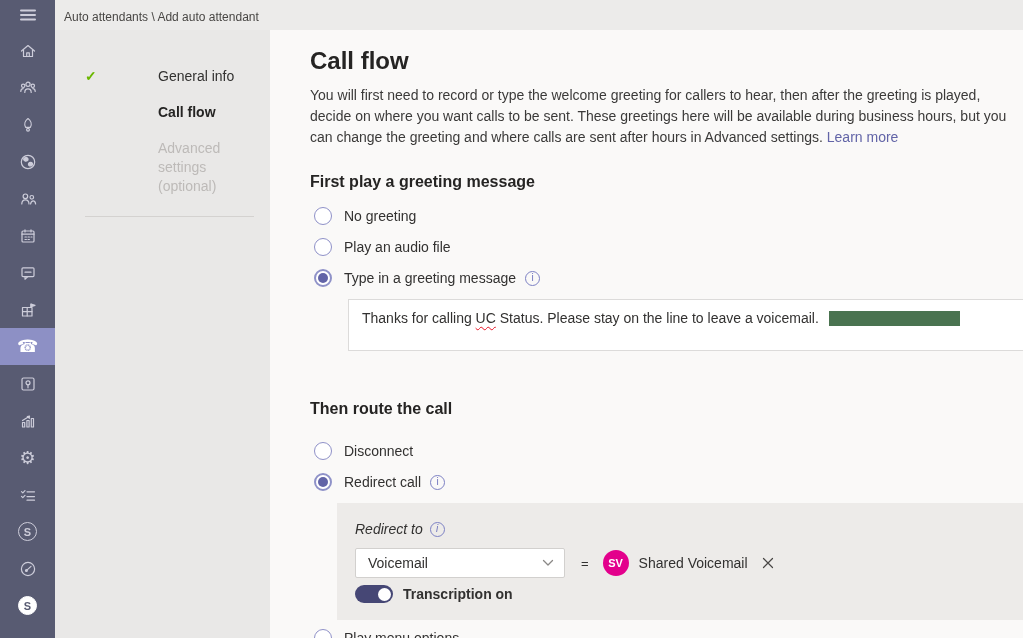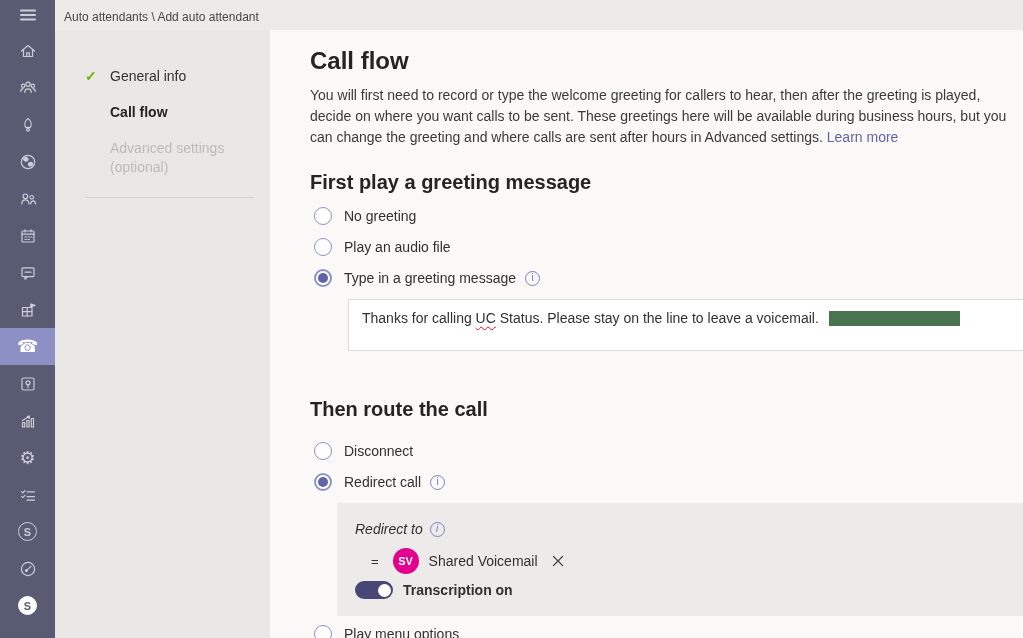--- a/index.html
+++ b/index.html
@@ -23,32 +23,32 @@
   .scircle.filled { background:#ffffff; border-color:#ffffff; color:#585b72; }
 
   
   .topbar { position:absolute; left:55px; top:0; right:0; height:34px; background:#ecebea;
     display:flex; align-items:center; padding-left:9px; font-size:12px; color:#484644; border-bottom:1px solid #e7e5e4; }
 
   
   .wizard { position:absolute; left:55px; top:30px; width:215px; bottom:0; background:#e9e8e7; padding-top:37px; font-size:14px; }
   .wizard-row { display:flex; align-items:flex-start; padding-left:30px; margin-bottom:17px; cursor:pointer; }
   .wizard-ico { width:16px; margin-right:9px; flex:none; font-size:14px; line-height:19px; font-weight:bold; color:#6bb700; }
-  .wizard-label { color:#323130; line-height:19px; }
+  .wizard-label { color:#323130; line-height:19px;margin-left:48px; }
   .wizard-row.active .wizard-label { font-weight:bold; color:#252423; }
   .wizard-row.disabled .wizard-label { color:#bdbab8; cursor:default; }
   .wizard-divider { border:none; border-top:1px solid #d4d2d0; margin:20px 16px 0 30px; }
 
   
   .main { position:absolute; left:270px; top:30px; right:0; bottom:0; background:#faf9f8; padding:16px 0 0 40px; overflow:hidden; }
   .page-title { font-size:24px; font-weight:bold; color:#252423; margin:0 0 9px 0; line-height:30px; }
   .page-desc { font-size:14px; color:#3b3a39; line-height:21px; width:705px; margin:0; }
   .link { color:#6264a7; text-decoration:none; cursor:pointer; }
 
-  .section-heading { font-size:20px; font-weight:bold; color:#252423; margin:24px 0 14px 0; line-height:20px; }
+  .section-heading { font-size:16px; font-weight:bold; color:#252423; margin:24px 0 14px 0; line-height:20px; }
   .section-heading.route { margin-top:48px; margin-bottom:22px; }
 
   .radio-row { display:flex; align-items:center; margin:0 0 11px 4px; height:20px; font-size:14px; color:#323130; cursor:pointer; }
   .radio { width:18px; height:18px; border-radius:50%; background:#fff; border:1px solid #8f91c8; position:relative; flex:none; margin-right:12px; }
   .radio-row.selected .radio { border:2px solid #8f92c8; }
   .radio-row.selected .radio::after { content:""; position:absolute; inset:2px; border-radius:50%; background:#6264a7; }
   .info-icon { width:15px; height:15px; border-radius:50%; border:1px solid #7d81c4; color:#6f74be;
     font-size:10px; line-height:1; display:inline-flex; align-items:center; justify-content:center; margin-left:9px; flex:none; cursor:pointer; }
 
   .greeting-box { margin:6px 0 0 38px; background:#ffffff; border:1px solid #dcdbda; border-right:none;
@@ -250,20 +250,26 @@
     <span>Redirect call</span>
     <span class="info-icon">i</span>
   </div>
 
   <div class="route-panel">
     <div class="redirect-label-row">
       <span>Redirect to</span>
       <span class="info-icon">i</span>
     </div>
     <div class="control-row">
+      <div class="dropdown">
+        <span>Voicemail</span>
+        <svg width="12" height="8" viewBox="0 0 12 8">
+            <path d="M1.5 1.5 L6 6 L10.5 1.5"></path>
+          </svg>
+      </div>
       <span class="equals">=</span>
       <span class="avatar">SV</span>
       <span class="target-name">Shared Voicemail</span>
       <span class="remove-x">
         <svg width="14" height="14" viewBox="0 0 14 14">
             <path d="M2.5 2.5 L11.5 11.5 M11.5 2.5 L2.5 11.5"></path>
           </svg>
       </span>
     </div>
     <div class="toggle-row">

